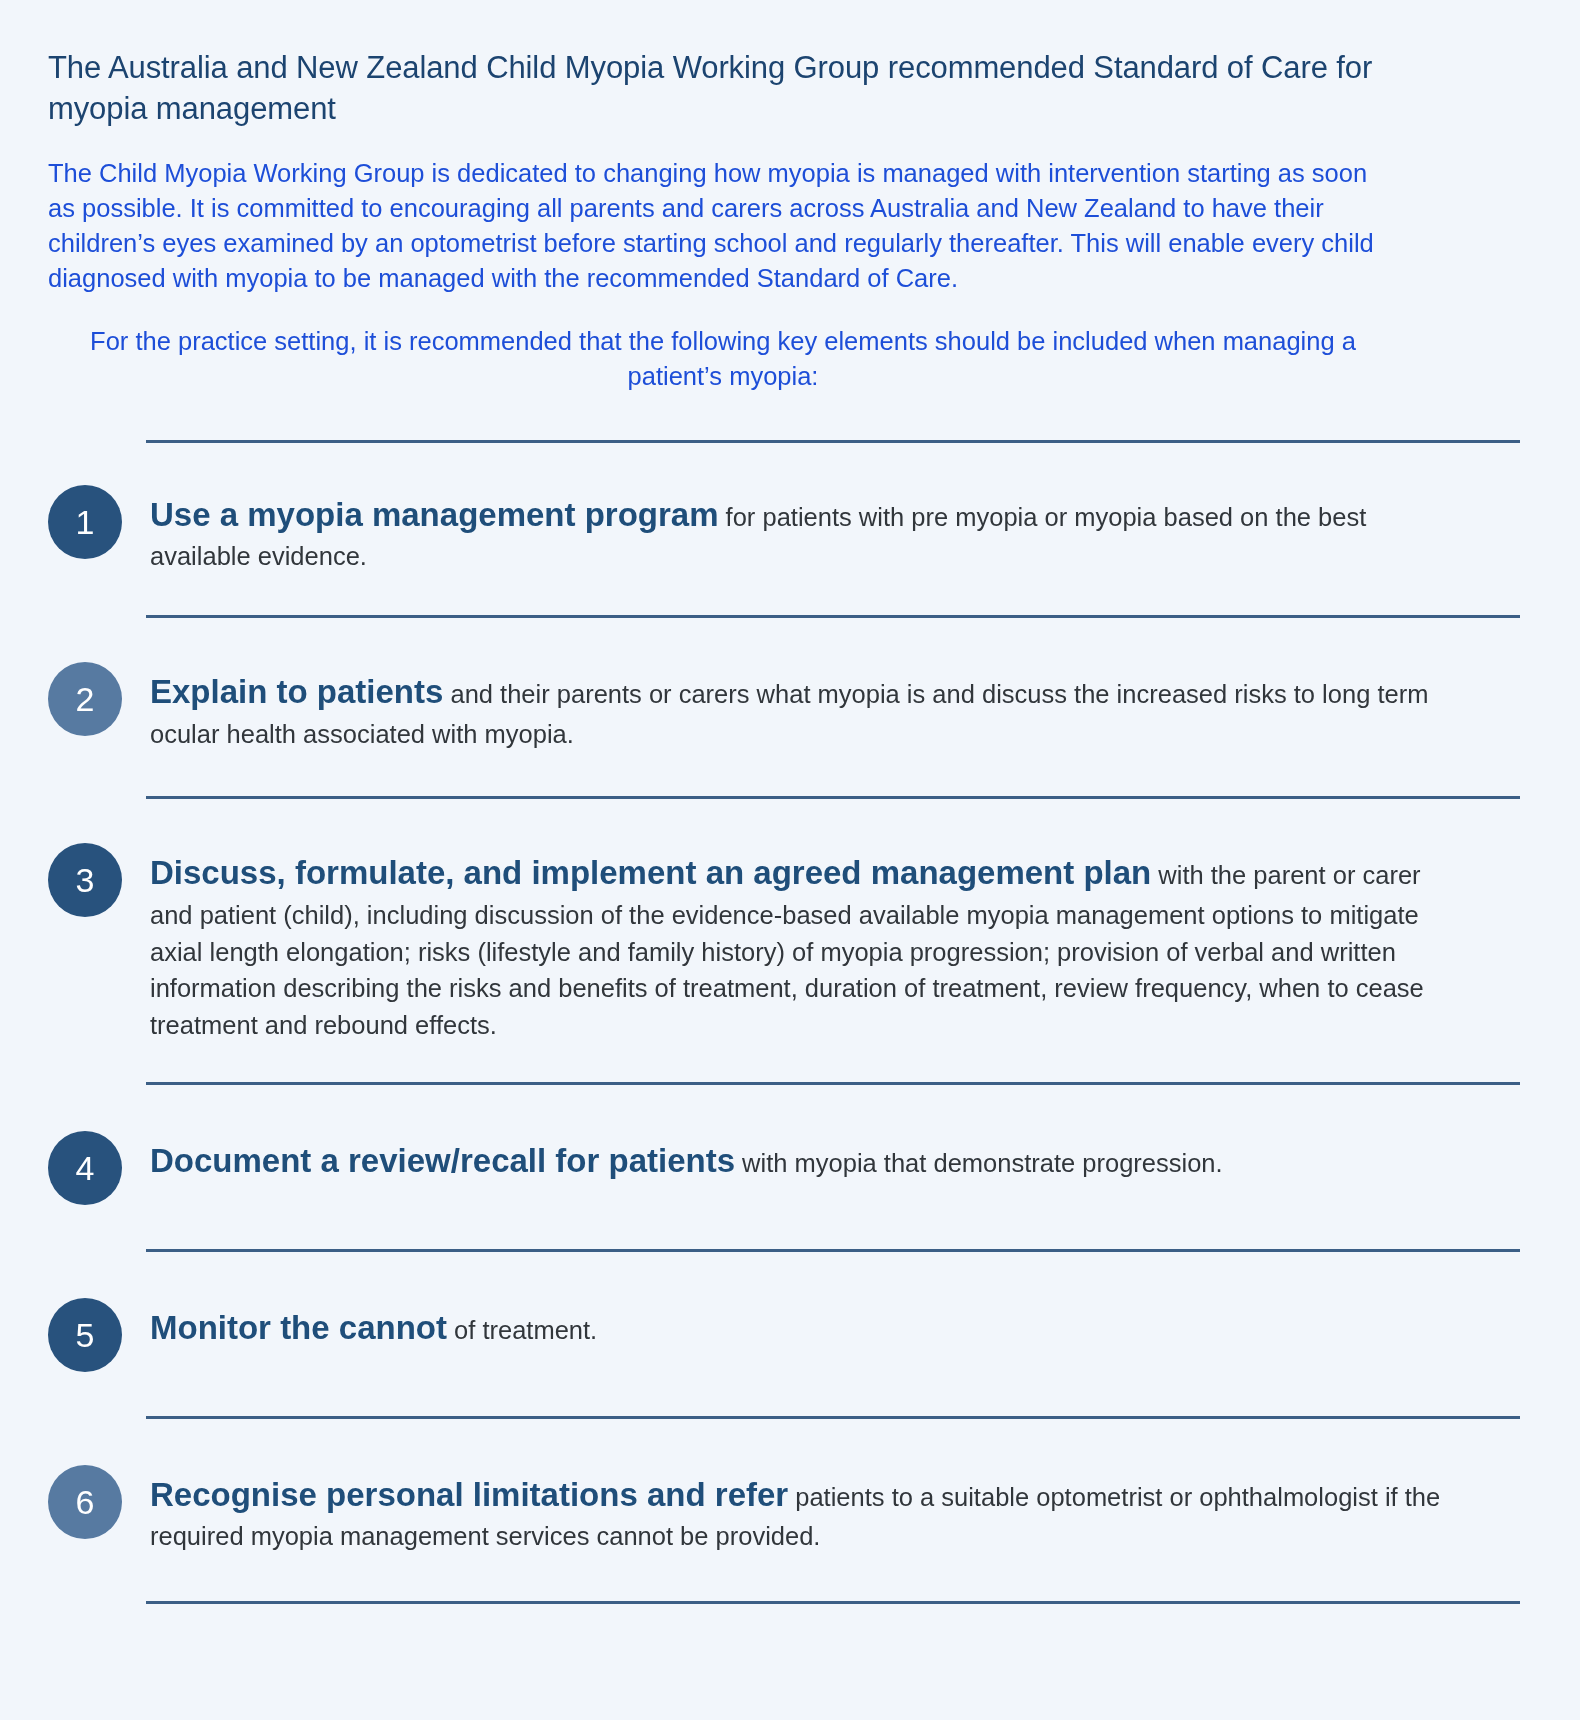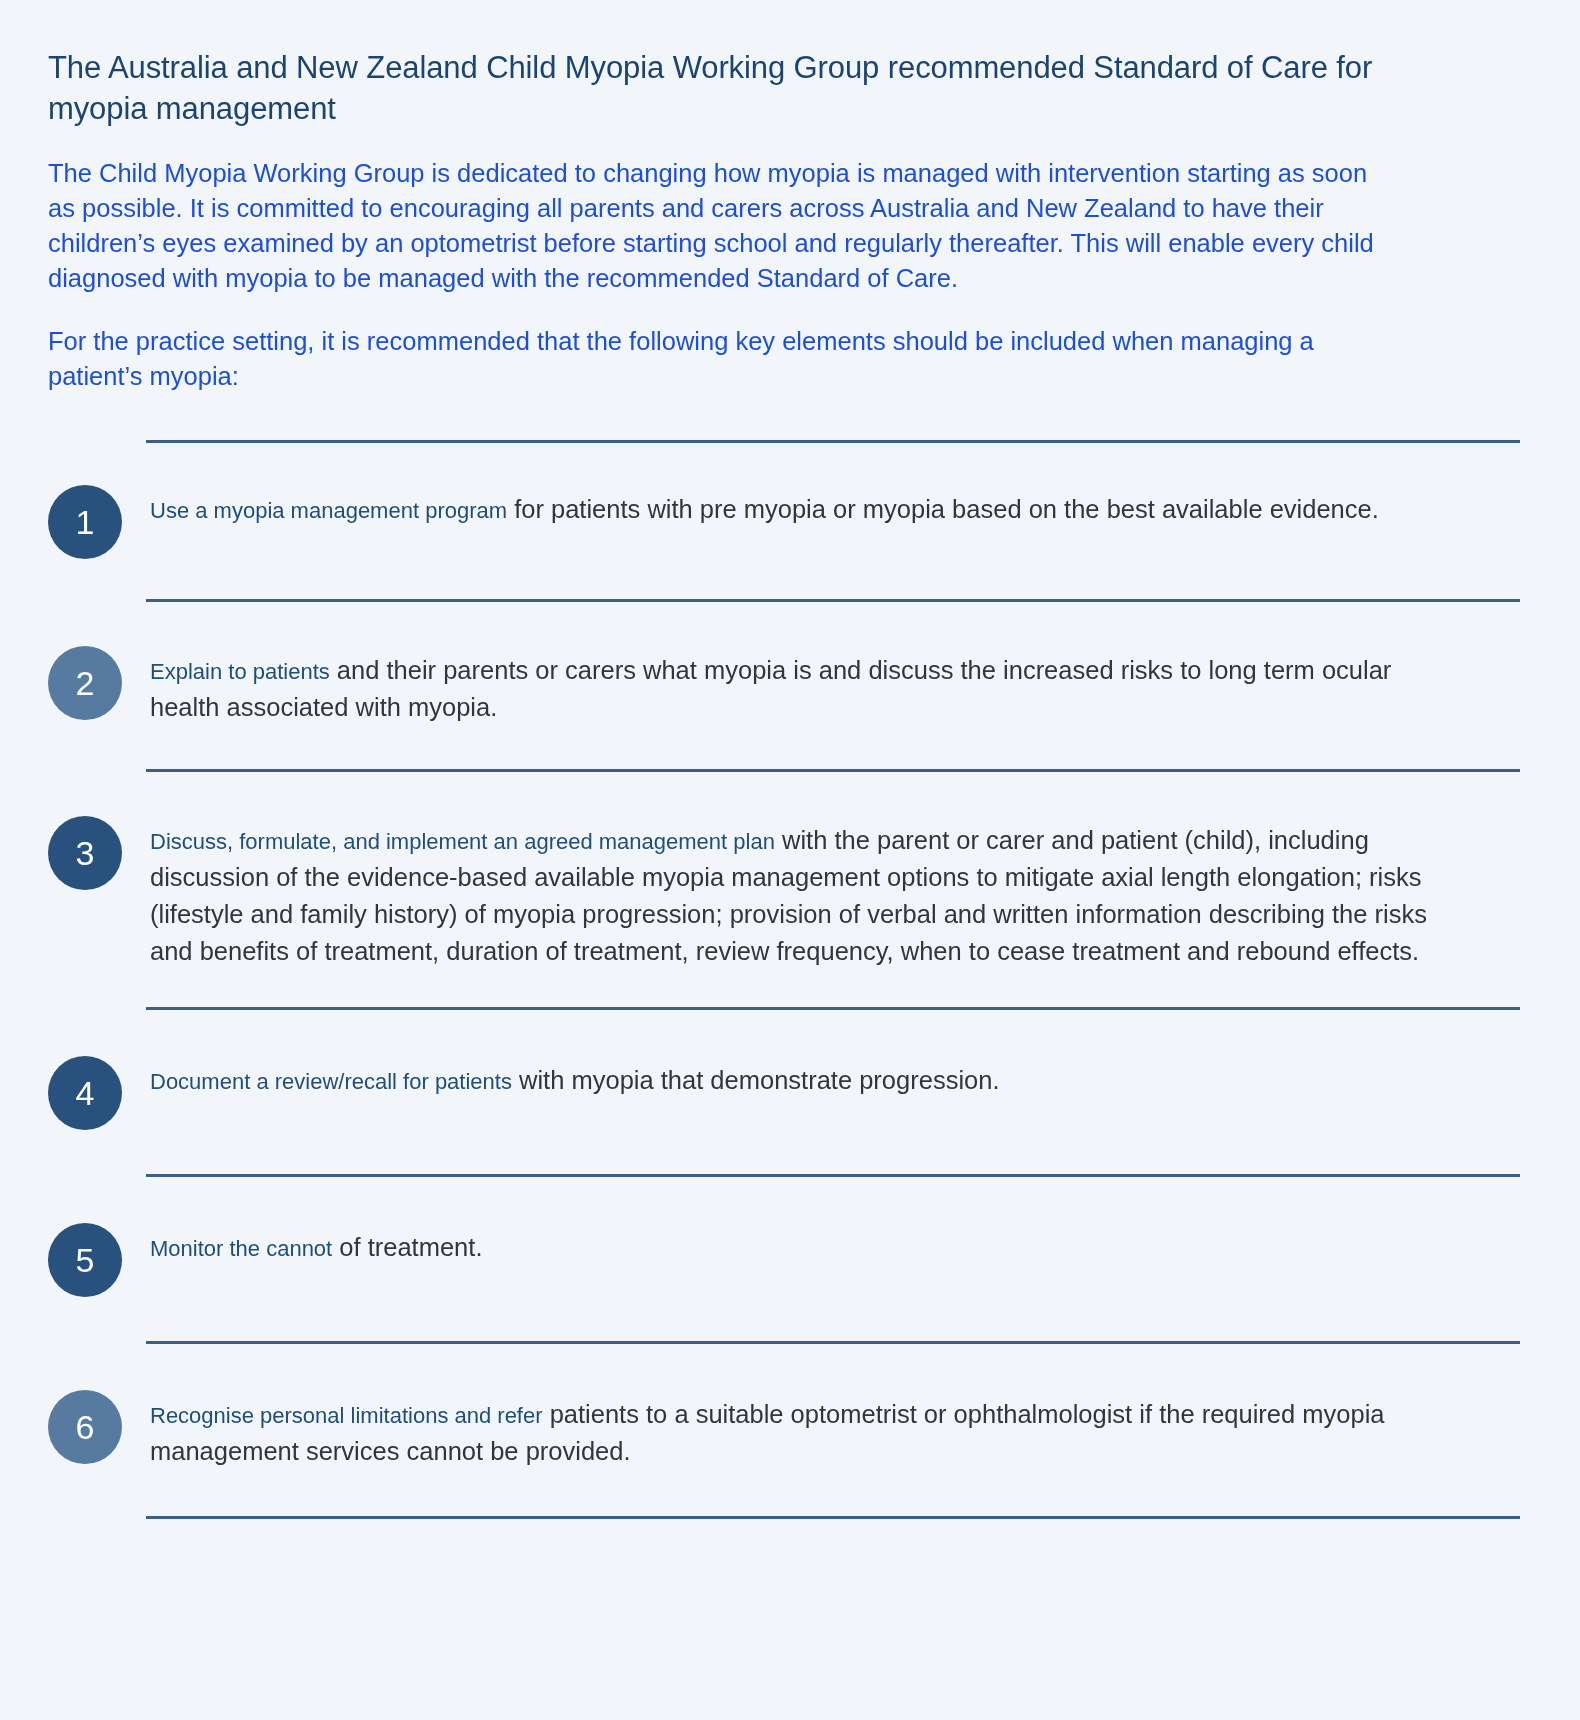--- a/index.html
+++ b/index.html
@@ -36,21 +36,21 @@
 
   
   .intro-p {
     margin: 0 0 27px 0;
     font-size: 25.5px;
     line-height: 1.38;
     color: #1d4ed8;
     max-width: 1350px;
     font-weight: normal;
   }
-  .intro-p.last { margin-bottom: 0; }
+  .intro-p.last { margin-bottom: 0; text-align: center; }
 
   
   .divider {
     height: 0;
     border-top: 3px solid #3c5f86;
     margin-left: 98px;
     margin-right: 8px;
   }
 
   .list-block { margin-top: 46px; }
@@ -82,23 +82,23 @@
 
   .item-text {
     flex: 1 1 auto;
     font-size: 25.5px;
     line-height: 1.44;
     color: #31363b;
     padding-top: 6px;
     max-width: 1300px;
   }
   .item-text .lead {
-    font-weight: normal;
+    font-weight: bold;
     color: #1f4e7a;
-    font-size: 22px;
+    font-size: 33px;
   }
 
   
   .row-1 { margin: 42px 0 40px 0; }
   .row-2 { margin: 44px 0 44px 0; }
   .row-3 { margin: 44px 0 38px 0; }
   .row-4 { margin: 46px 0 44px 0; }
   .row-5 { margin: 46px 0 44px 0; }
   .row-6 { margin: 46px 0 46px 0; }
 </style>

